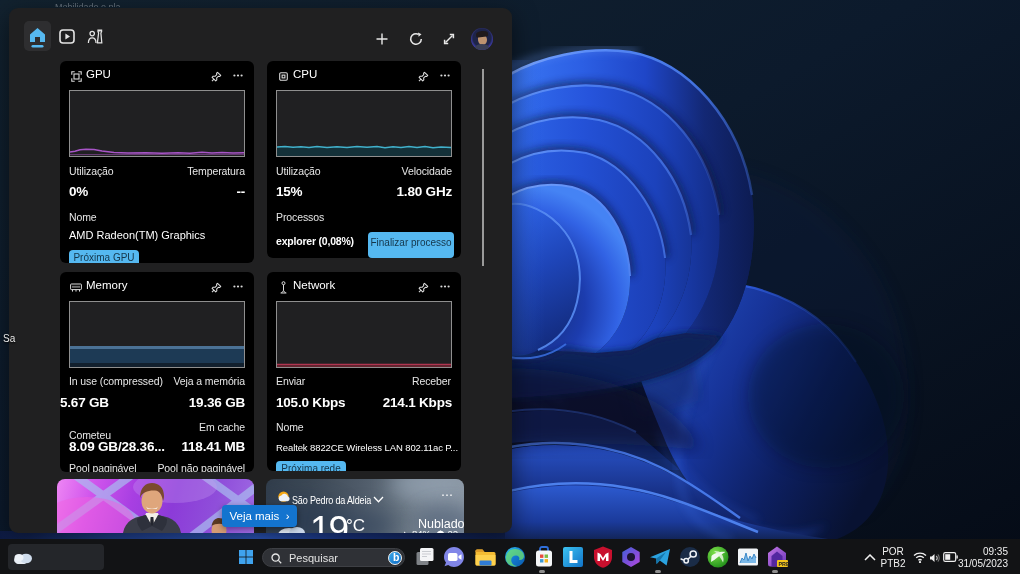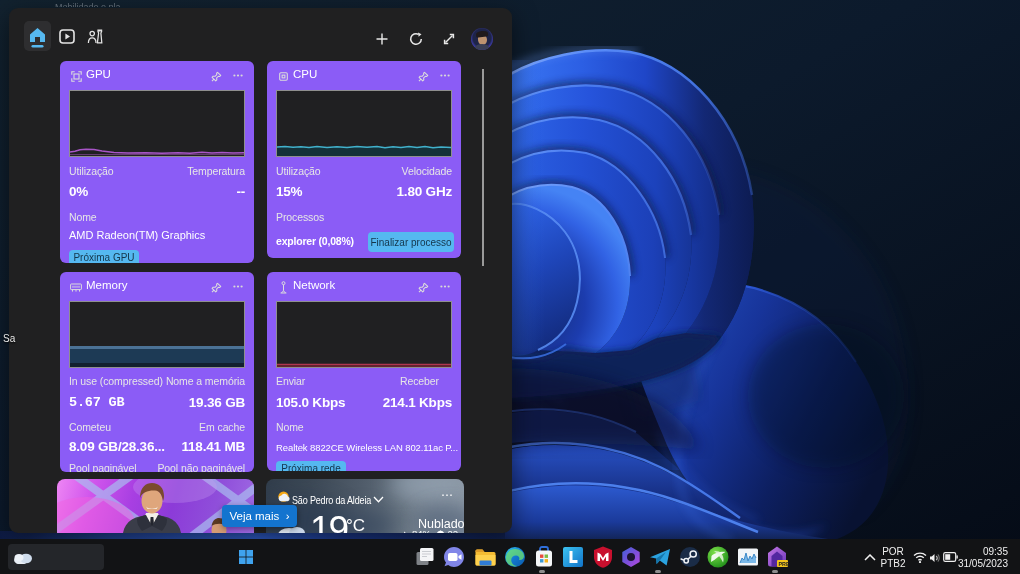--- a/index.html
+++ b/index.html
@@ -4,21 +4,21 @@
 <style>
   html,body{margin:0;padding:0;}
   body{width:1020px;height:574px;overflow:hidden;position:relative;
        font-family:"Liberation Sans",sans-serif;background:#0b1526;}
   .abs{position:absolute;}
   #wall{position:absolute;left:0;top:0;width:1020px;height:574px;}
   
   #panel{position:absolute;left:9px;top:8px;width:503px;height:525px;
          background:#202021;border-radius:9px;box-shadow:0 8px 24px rgba(0,0,0,.55);}
   .tbtn{position:absolute;border-radius:5px;}
-  .card{position:absolute;width:194px;background:#8b5cf6;border-radius:6px;overflow:hidden;}
+  .card{position:absolute;width:194px;background:#000000;border-radius:6px;overflow:hidden;}
   .ctitle{position:absolute;left:26px;top:7px;font-size:11.5px;color:#fff;}
   .gbox{position:absolute;left:9px;top:29px;width:176px;height:67px;
         background:#202022;border:1px solid #8f8f8f;box-sizing:border-box;}
   .lab{position:absolute;font-size:10.5px;letter-spacing:-.1px;color:#e6e6e6;white-space:nowrap;}
   .lab.r{text-align:right;}
   .big{position:absolute;font-size:13.5px;font-weight:bold;color:#fff;white-space:nowrap;letter-spacing:-.2px;}
   .big.r{text-align:right;}
   .val{position:absolute;font-size:11px;color:#fff;white-space:nowrap;}
   .bbtn{position:absolute;background:#55b8f0;border-radius:4px;color:#15364a;
         font-size:10px;text-align:center;white-space:nowrap;overflow:hidden;}
@@ -280,21 +280,21 @@
         <path d="M0,56 L8,55.5 L16,56.3 L24,55.8 L32,56.5 L40,55.6 L50,56.4 L60,55.8 L70,56.6 L80,55.5 L90,56.2 L100,55.6 L108,56.8 L116,55.8 L124,56.4 L132,55.4 L140,56.6 L148,55.6 L156,56.8 L164,56 L174,56.4 L174,65 L0,65 Z" fill="#143139"></path>
         <path d="M0,56 L8,55.5 L16,56.3 L24,55.8 L32,56.5 L40,55.6 L50,56.4 L60,55.8 L70,56.6 L80,55.5 L90,56.2 L100,55.6 L108,56.8 L116,55.8 L124,56.4 L132,55.4 L140,56.6 L148,55.6 L156,56.8 L164,56 L174,56.4" fill="none" stroke="#41b1cc" stroke-width="1.5"></path>
       </svg>
     </div>
     <div class="lab" style="left:9px;top:103.5px;">Utilização</div>
     <div class="lab r" style="right:9px;top:103.5px;">Velocidade</div>
     <div class="big" style="left:9px;top:122.5px;">15%</div>
     <div class="big r" style="right:9px;top:122.5px;">1.80 GHz</div>
     <div class="lab" style="left:9px;top:150px;">Processos</div>
     <div class="abs" style="left:9px;top:174px;font-size:10.5px;letter-spacing:-.2px;font-weight:bold;color:#fff;">explorer (0,08%)</div>
-    <div class="bbtn" style="left:101px;top:171px;width:86px;height:20px;line-height:21px;">Finalizar processo</div>
+    <div class="bbtn" style="left:101px;top:171px;width:86px;height:26px;line-height:21px;">Finalizar processo</div>
   </div>
 
   <div class="card" style="left:51px;top:264px;height:200px;">
     <svg class="abs" style="left:10px;top:11px;" width="12" height="10" viewBox="0 0 12 10">
       <g stroke="#dcdcdc" stroke-width="1" fill="none">
         <rect x="0.6" y="1" width="10.8" height="5.6" rx="0.7"></rect>
         <path d="M2.5 6.6 L2.5 8.6 M6 6.6 L6 8.6 M9.5 6.6 L9.5 8.6 M3 2.8 L3 4.8 M5 2.8 L5 4.8 M7 2.8 L7 4.8 M9 2.8 L9 4.8"></path>
       </g>
     </svg>
     <div class="ctitle">Memory</div>
@@ -310,24 +310,24 @@
         <circle cx="8.6" cy="1.5" r="1.1" fill="#d8d8d8"></circle>
     </svg>
     <div class="gbox">
       <svg width="174" height="65" viewBox="0 0 174 65">
         <rect x="0" y="44" width="174" height="17" fill="#1d3a55"></rect>
         <rect x="0" y="44" width="174" height="3" fill="#4b7296"></rect>
         <rect x="0" y="61" width="174" height="4" fill="#12202e"></rect>
       </svg>
     </div>
     <div class="lab" style="left:9px;top:103px;">In use (compressed)</div>
-    <div class="lab r" style="right:9px;top:103px;">Nome a memória</div>
-    <div class="big" style="left:9px;top:123px;font-family:Liberation Mono, monospace;">5.67 GB</div>
+    <div class="lab r" style="right:9px;top:103px;">Veja a memória</div>
+    <div class="big" style="left:0;top:123px;">5.67 GB</div>
     <div class="big r" style="right:9px;top:123px;">19.36 GB</div>
-    <div class="lab" style="left:9px;top:149px;">Cometeu</div>
+    <div class="lab" style="left:9px;top:157px;">Cometeu</div>
     <div class="lab r" style="right:9px;top:149px;">Em cache</div>
     <div class="big" style="left:9px;top:167px;">8.09 GB/28.36...</div>
     <div class="big r" style="right:9px;top:167px;">118.41 MB</div>
     <div class="lab" style="left:9px;top:190px;">Pool paginável</div>
     <div class="lab r" style="right:9px;top:190px;">Pool não paginável</div>
   </div>
 
   <div class="card" style="left:258px;top:264px;height:199px;">
     <svg class="abs" style="left:11px;top:9px;" width="11" height="13" viewBox="0 0 11 13">
       <g stroke="#dcdcdc" stroke-width="1" fill="none">
@@ -347,21 +347,21 @@
         <circle cx="5" cy="1.5" r="1.1" fill="#d8d8d8"></circle>
         <circle cx="8.6" cy="1.5" r="1.1" fill="#d8d8d8"></circle>
     </svg>
     <div class="gbox">
       <svg width="174" height="65" viewBox="0 0 174 65">
         <path d="M0,62.5 L174,62.5" stroke="#b03550" stroke-width="1.4"></path>
         <path d="M0,64.2 L174,64.2" stroke="#7e2333" stroke-width="1.2"></path>
       </svg>
     </div>
     <div class="lab" style="left:9px;top:103px;">Enviar</div>
-    <div class="lab r" style="right:22px;top:103px;margin-left:40px;">Receber</div>
+    <div class="lab r" style="right:10px;top:103px;margin-left:40px;">Receber</div>
     <div class="big" style="left:9px;top:123px;">105.0 Kbps</div>
     <div class="big r" style="right:9px;top:123px;">214.1 Kbps</div>
     <div class="lab" style="left:9px;top:149px;">Nome</div>
     <div class="val" style="left:9px;top:170px;font-size:9.5px;letter-spacing:-.1px;">Realtek 8822CE Wireless LAN 802.11ac P...</div>
     <div class="bbtn" style="left:9px;top:189px;width:70px;height:22px;line-height:15px;">Próxima rede</div>
   </div>
 
   <div class="abs" style="left:48px;top:471px;width:197px;height:54px;border-radius:8px 8px 0 0;overflow:hidden;">
     <div class="abs" style="left:0;top:0;width:100%;height:100%;
          background:linear-gradient(105deg,#ee86f4 0%,#d055ec 18%,#a83fe2 38%,#8c3bd8 58%,#8f4eda 78%,#a06ce4 100%);"></div>
@@ -431,20 +431,30 @@
   </svg>
   <div class="abs" style="left:36px;top:4px;color:#f2f2f2;font-size:13px;line-height:13px;margin-top:32px;">22°C<br><span style="color:#c8c8c8;">Nublado</span></div>
 
   <svg class="abs" style="left:239px;top:11px;" width="14" height="14" viewBox="0 0 14 14">
     <rect x="0" y="0" width="6.6" height="6.6" fill="#3fa3ee"></rect>
       <rect x="7.4" y="0" width="6.6" height="6.6" fill="#3fa3ee"></rect>
     <rect x="0" y="7.4" width="6.6" height="6.6" fill="#3fa3ee"></rect>
       <rect x="7.4" y="7.4" width="6.6" height="6.6" fill="#3fa3ee"></rect>
   </svg>
 
+  <div class="abs" style="left:262px;top:9px;width:143px;height:19px;background:#2f3136;border:1px solid #3e4045;border-radius:11px;box-sizing:border-box;">
+    <svg class="abs" style="left:8px;top:3.5px;" width="11" height="11" viewBox="0 0 11 11">
+      <circle cx="4.6" cy="4.6" r="3.6" fill="none" stroke="#e6e6e6" stroke-width="1.3"></circle>
+      <path d="M7.4 7.4 L10.2 10.2" stroke="#e6e6e6" stroke-width="1.3"></path>
+    </svg>
+    <div class="abs" style="left:26px;top:3px;font-size:11px;color:#e2e2e2;">Pesquisar</div>
+    <div class="abs" style="left:124.5px;top:1.5px;width:14px;height:14px;border-radius:50%;background:linear-gradient(135deg,#3aa9ec,#0e6ac2);border:1px solid #f0f0f0;box-sizing:border-box;">
+      <div class="abs" style="left:4.5px;top:-0.5px;color:#fff;font-size:10.5px;font-weight:bold;">b</div>
+    </div>
+  </div>
 
   <svg class="ti" style="left:413px;" viewBox="0 0 24 24">
     <rect x="3.5" y="7" width="12" height="13" rx="1.5" fill="#7e8287"></rect>
     <rect x="7" y="3" width="13.5" height="13" rx="1.5" fill="#f4f5f7"></rect>
     <path d="M9 6.5 L18 6.5 M9 9 L18 9 M9 11.5 L14 11.5" stroke="#c9ccd1" stroke-width="1.2"></path>
   </svg>
   <svg class="ti" style="left:442px;" viewBox="0 0 24 24">
     <path d="M12 2 C17.5 2 22 6.5 22 12 C22 17.5 17.5 22 12 22 C9.8 22 7.8 21.3 6.2 20.1 L2.5 21.2 L4 17.6 C2.7 16 2 14.1 2 12 C2 6.5 6.5 2 12 2 Z" fill="#8186e8"></path>
     <rect x="6" y="8" width="9.5" height="8" rx="1.8" fill="#fff"></rect>
     <path d="M16.5 11 L19.5 9.2 L19.5 14.8 L16.5 13 Z" fill="#fff"></path>

